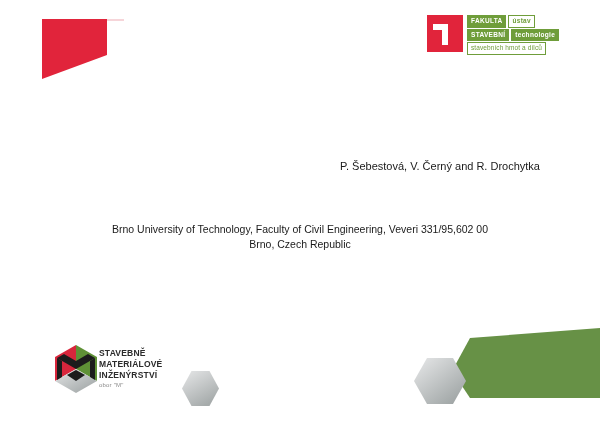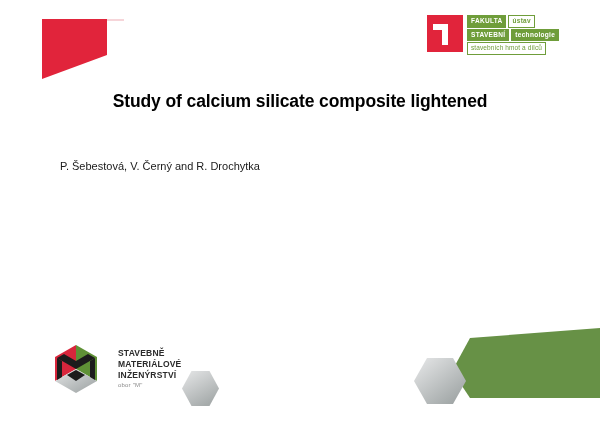--- a/index.html
+++ b/index.html
@@ -108,21 +108,21 @@
     font-weight: bold;
     line-height: 1.28;
     color: #000000;
     letter-spacing: -0.1px;
   }
   #authors {
     position: absolute;
     left: 60px;
     top: 160px;
     width: 480px;
-    text-align: left;
+    text-align: right;
     font-size: 11px;
     color: #1a1a1a;
   }
   #affiliation {
     position: absolute;
     left: 45px;
     top: 222px;
     width: 510px;
     text-align: center;
     font-size: 10.5px;
@@ -137,21 +137,21 @@
     top: 345px;
     display: flex;
     align-items: center;
   }
   #smi-hex {
     width: 42px;
     height: 48px;
     flex: none;
   }
   #smi-text {
-    margin-left: 21px;
+    margin-left: 2px;
     color: #2b2b2b;
     font-weight: bold;
     font-size: 8.5px;
     line-height: 1.28;
     letter-spacing: 0.2px;
   }
   #smi-sub {
     font-weight: normal;
     font-size: 6px;
     color: #8a8a8a;
@@ -207,25 +207,28 @@
         <span class="lg-box lg-solid">STAVEBNÍ</span>
         <span class="lg-box lg-solid">technologie</span>
       </div>
       <div class="logo-row">
         <span class="lg-box lg-hollow lg-wide">stavebních hmot a dílců</span>
       </div>
     </div>
   </div>
 
   <div id="title">
-    <div>Study of calcium silicate composite lightened</div>
   </div>
 
   <div id="authors">P. Šebestová, V. Černý and R. Drochytka</div>
 
+  <div id="affiliation">
+    <div>Brno University of Technology, Faculty of Civil Engineering, Veveri 331/95,602 00</div>
+    <div>Brno, Czech Republic</div>
+  </div>
 
   <div id="smi-logo">
     <svg id="smi-hex" viewBox="0 0 42 48">
       <defs>
         <linearGradient id="smiGrey" x1="0" y1="0" x2="1" y2="1">
           <stop offset="0%" stop-color="#e3e5e6"></stop>
           <stop offset="100%" stop-color="#9aa0a0"></stop>
         </linearGradient>
       </defs>
 

